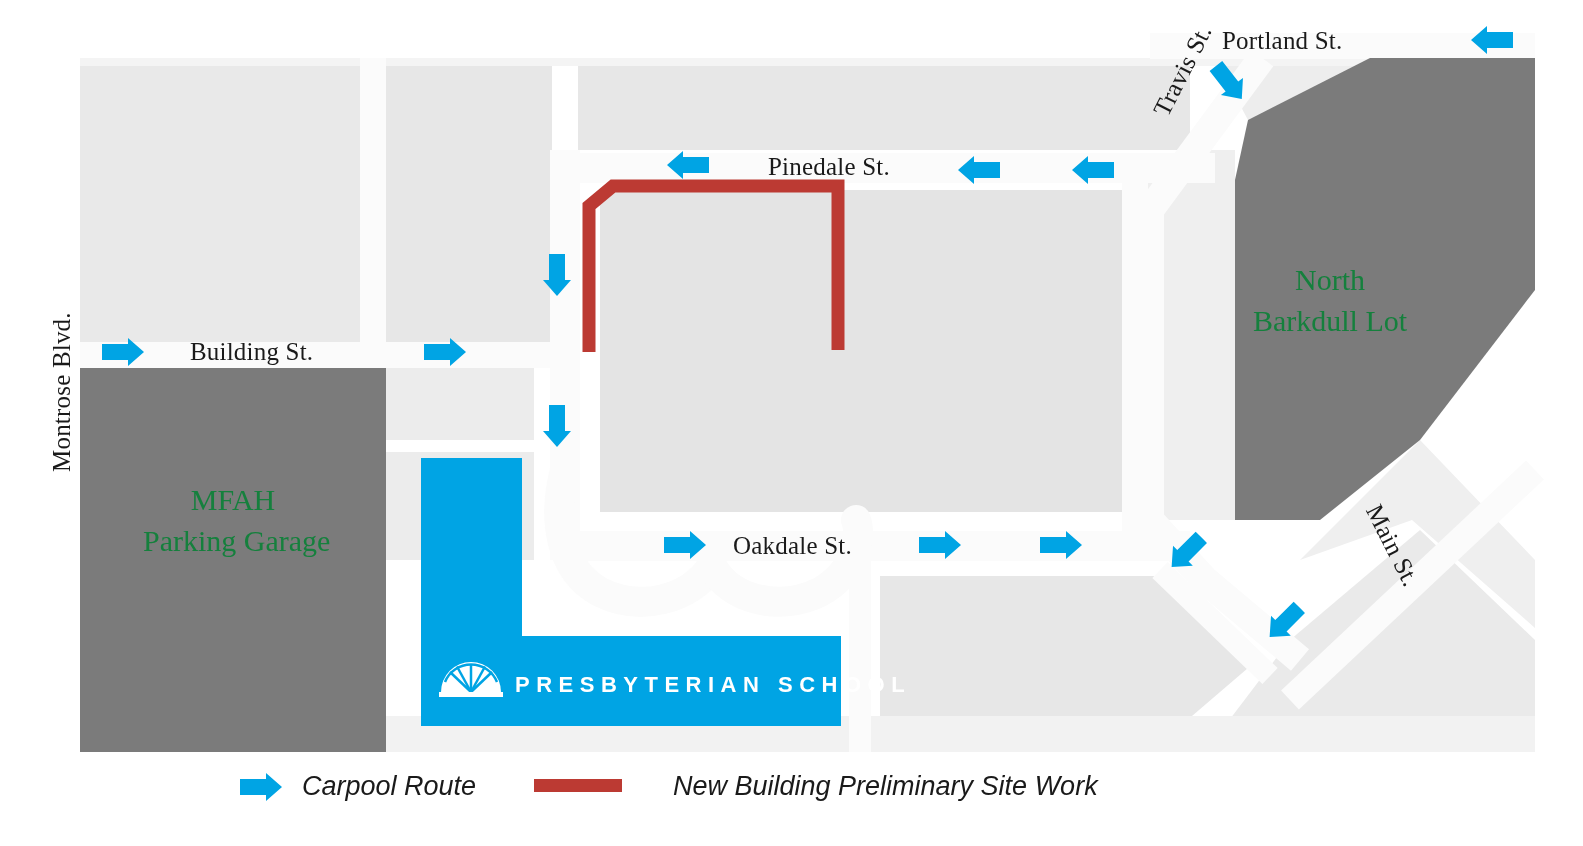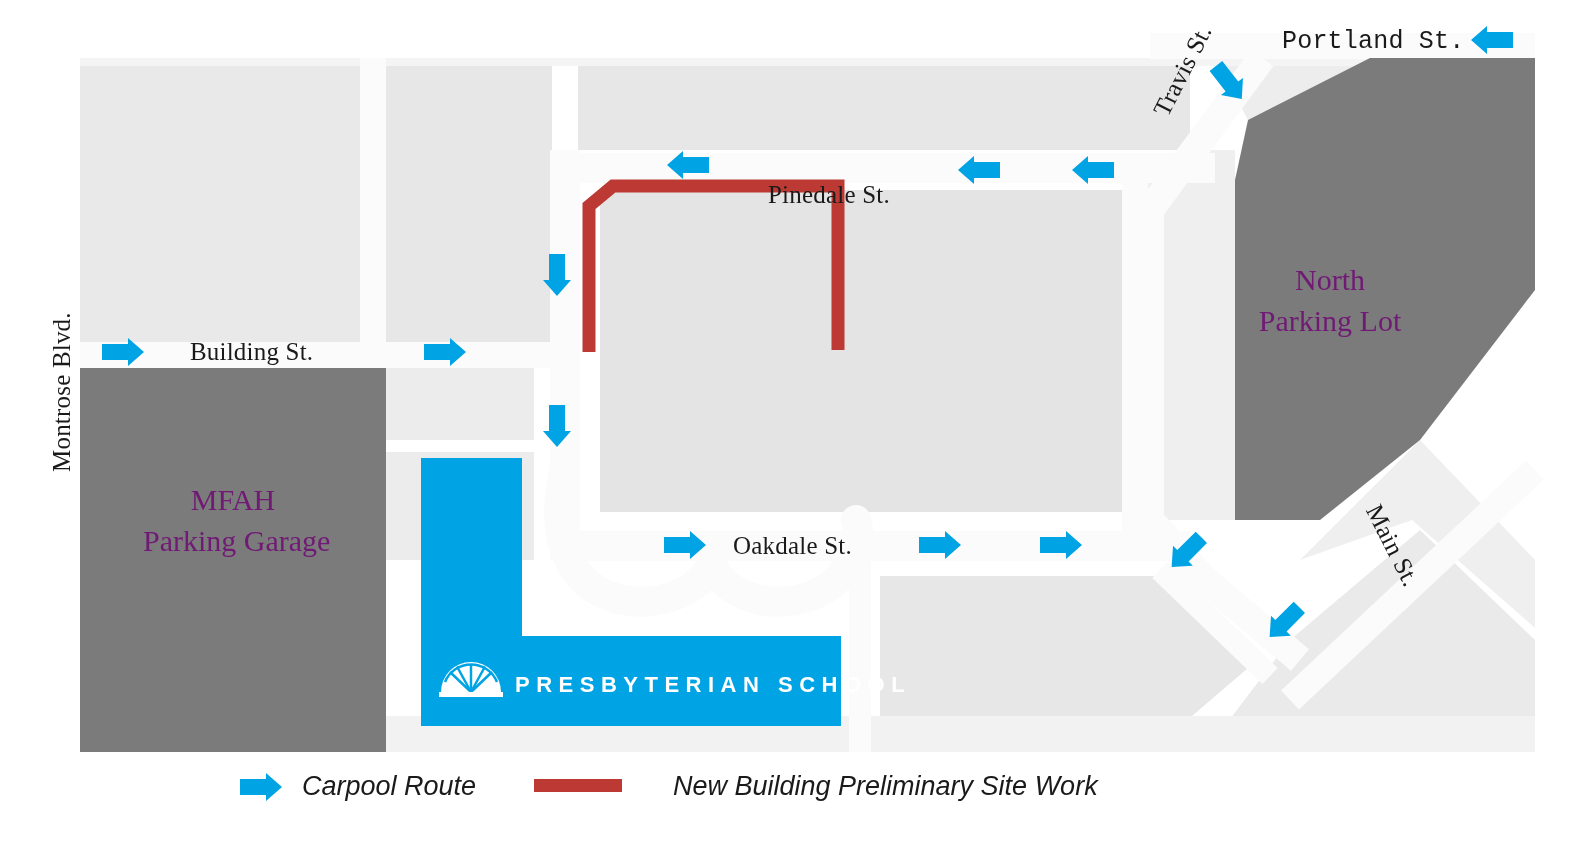--- a/index.html
+++ b/index.html
@@ -28,21 +28,21 @@
     position: absolute;
     color: #1a1a1a;
     font-family: "Liberation Serif", serif;
     white-space: nowrap;
   }
   .street-label {
     font-size: 25px;
     letter-spacing: 0.2px;
   }
   .area-label {
-    color: #701a75;
+    color: #15803d;
     font-size: 30px;
     text-align: center;
     line-height: 1.35;
   }
   .rot-vert {
     transform: rotate(-90deg);
     transform-origin: left top;
   }
   .legend-text {
     font-size: 27px;
@@ -182,33 +182,33 @@
     <g>
       <path d="M240,787 l0,-8 l26,0 l0,-6 l16,14 l-16,14 l0,-6 l-26,0 l0,-8 z" fill="#00a4e4"></path>
       <rect x="534" y="779" width="88" height="13" fill="#bc3a33"></rect>
     </g>
   </svg>
 
   <div class="label street-label rot-vert" style="left:48px; top:472px;">Montrose Blvd.</div>
 
   <div class="label street-label" style="left:190px; top:338px;">Building St.</div>
 
-  <div class="label street-label" style="left:768px; top:153px;margin-top:28px;">Pinedale St.</div>
+  <div class="label street-label" style="left:768px; top:153px;">Pinedale St.</div>
 
   <div class="label street-label" style="left:733px; top:532px;">Oakdale St.</div>
 
-  <div class="label street-label" style="left:1282px; top:27px;font-family:Liberation Mono, monospace;">Portland St.</div>
+  <div class="label street-label" style="left:1222px; top:27px;">Portland St.</div>
 
   <div class="label street-label" style="left:1148px; top:108px; transform:rotate(-63deg); transform-origin:left top;">Travis St.</div>
 
   <div class="label street-label" style="left:1385px; top:500px; transform:rotate(63deg); transform-origin:left top;">Main St.</div>
 
   <div class="label area-label" style="left:1240px; top:260px; width:180px;">
     <div>North</div>
-    <div>Parking Lot</div>
+    <div>Barkdull Lot</div>
   </div>
 
   <div class="label area-label" style="left:143px; top:480px; width:180px;">
     <div>MFAH</div>
     <div>Parking Garage</div>
   </div>
 
   <div class="school-wordmark" style="left:515px; top:672px;font-weight:bold;">PRESBYTERIAN SCHOOL</div>
 
   <div class="label legend-text" style="left:302px; top:771px;">Carpool Route</div>

